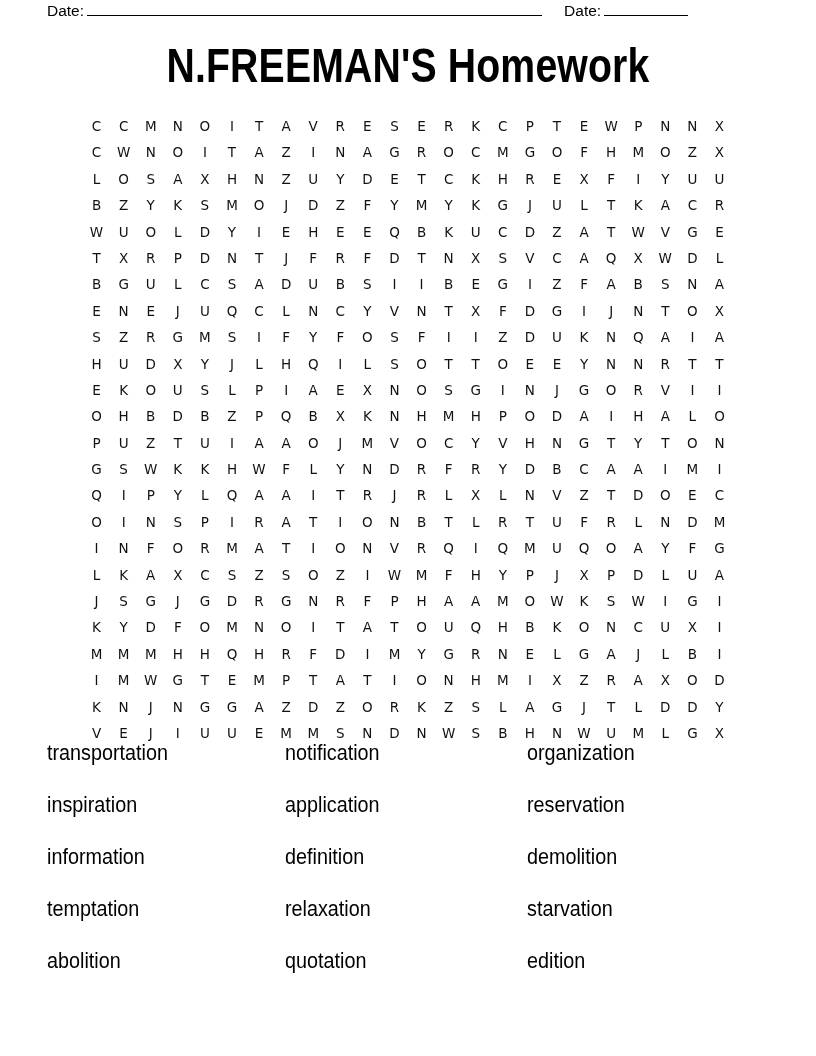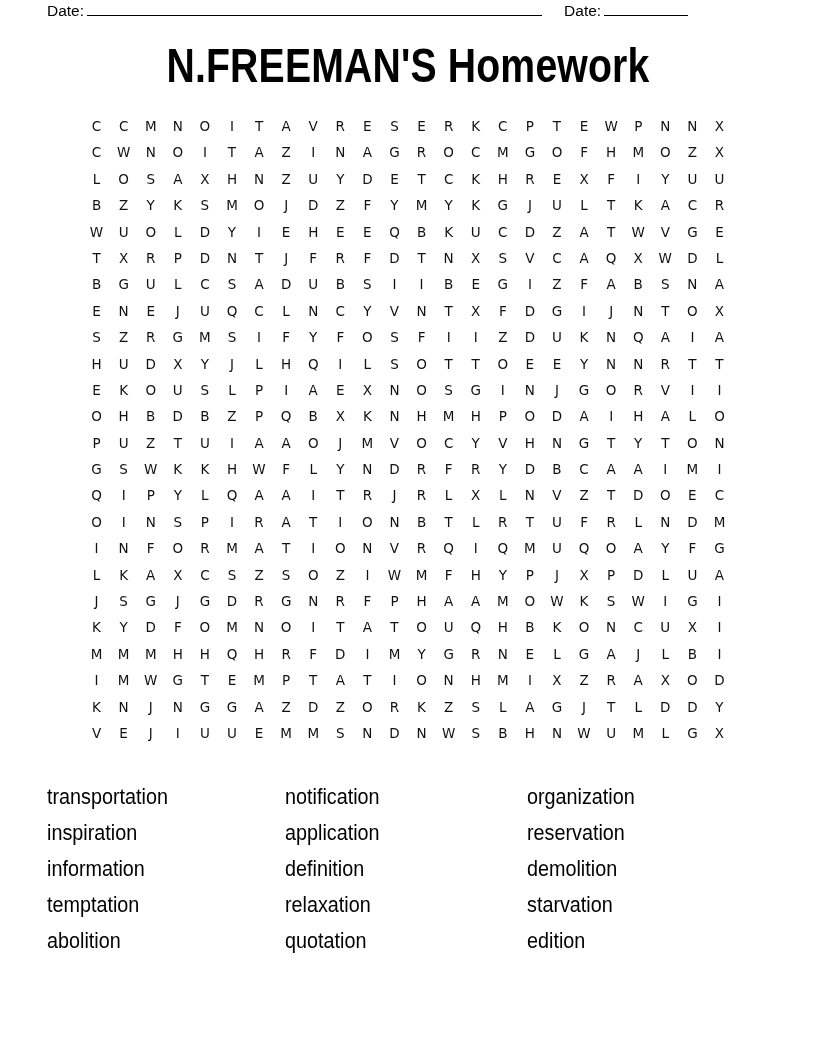--- a/index.html
+++ b/index.html
@@ -85,26 +85,26 @@
     font-size: 13.5px;
     line-height: 26.4px;
     text-align: center;
     color: #111111;
     height: 26.4px;
   }
 
   
   .wordlist {
     position: absolute;
-    top: 779px;
+    top: 735px;
     left: 47px;
     width: 700px;
     display: grid;
     grid-template-columns: 238px 242px 220px;
-    row-gap: 0px;
+    row-gap: 16px;
   }
   .word-item {
     font-family: "Liberation Sans Narrow", "Liberation Sans", sans-serif;
     font-size: 21.5px;
     line-height: 36px;
     color: #000000;
     white-space: nowrap;
     transform: scaleX(0.92);
     transform-origin: left center;
   }

